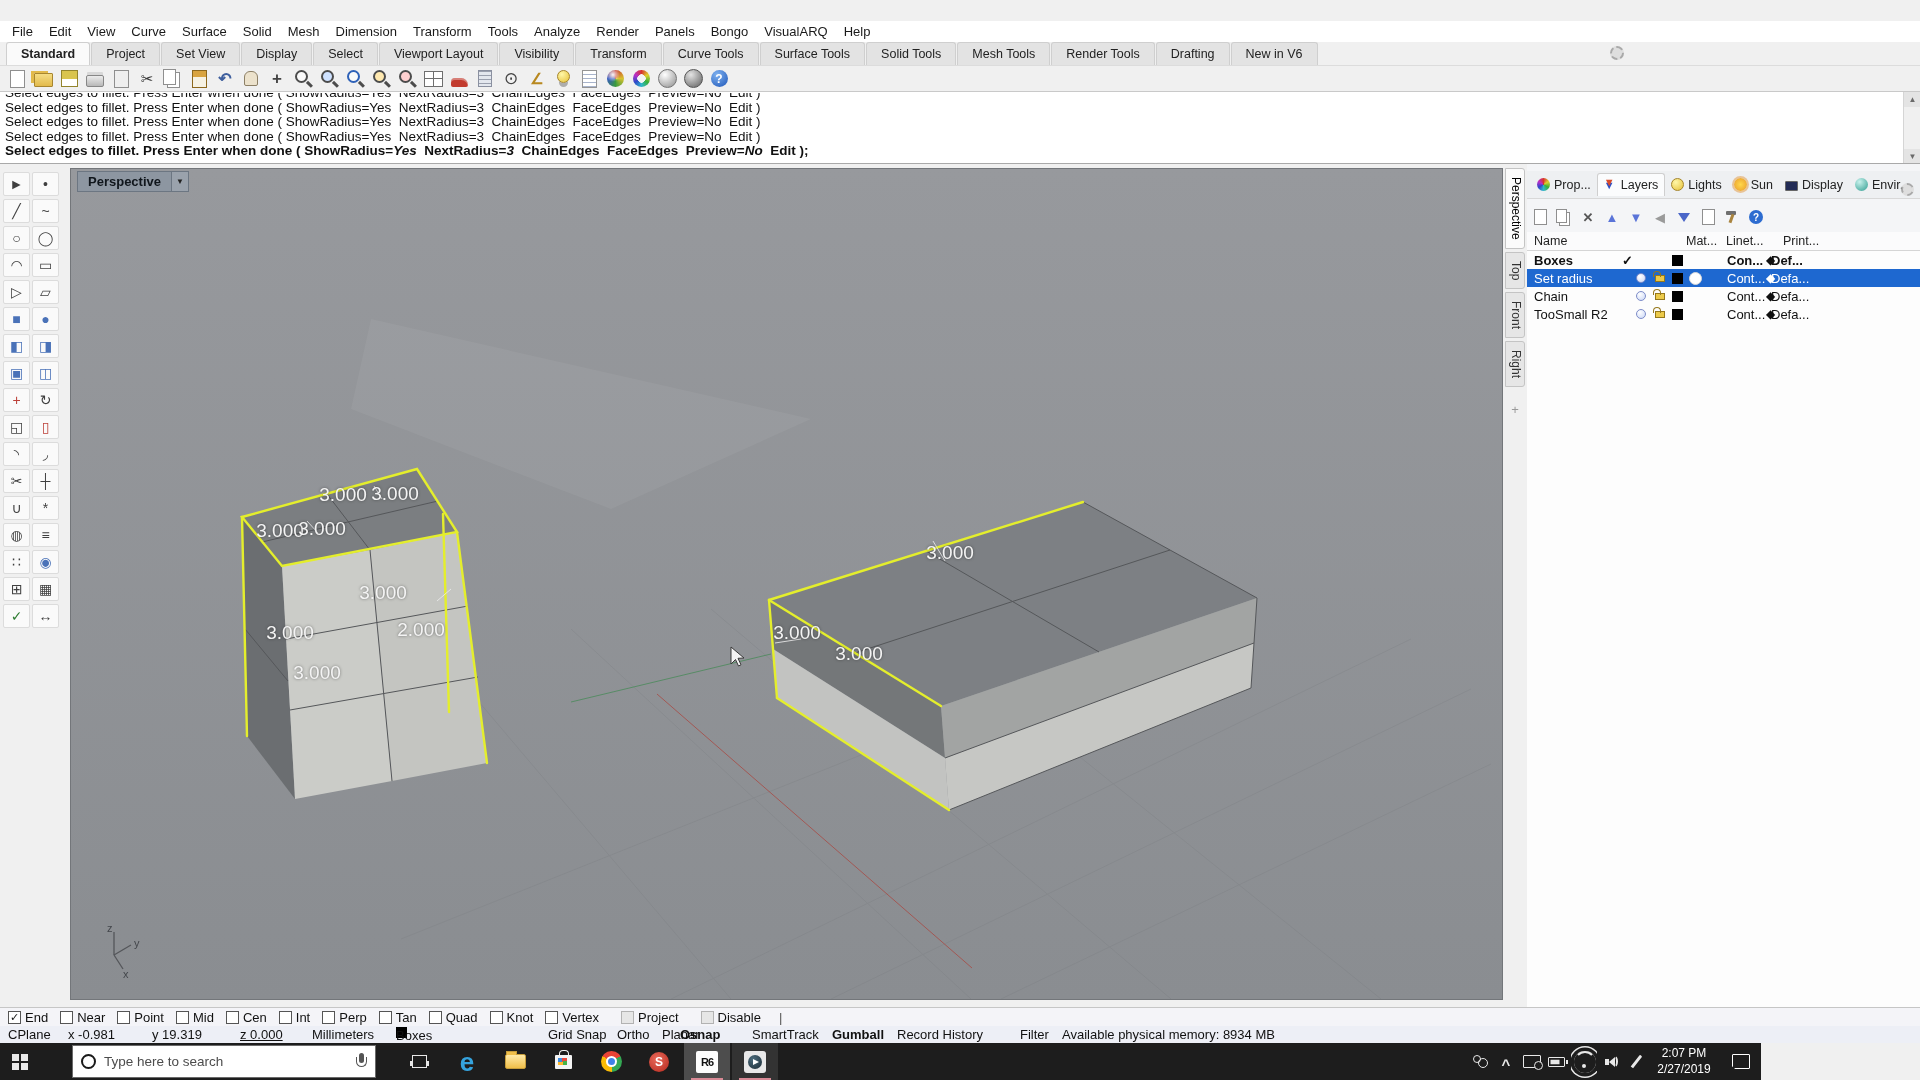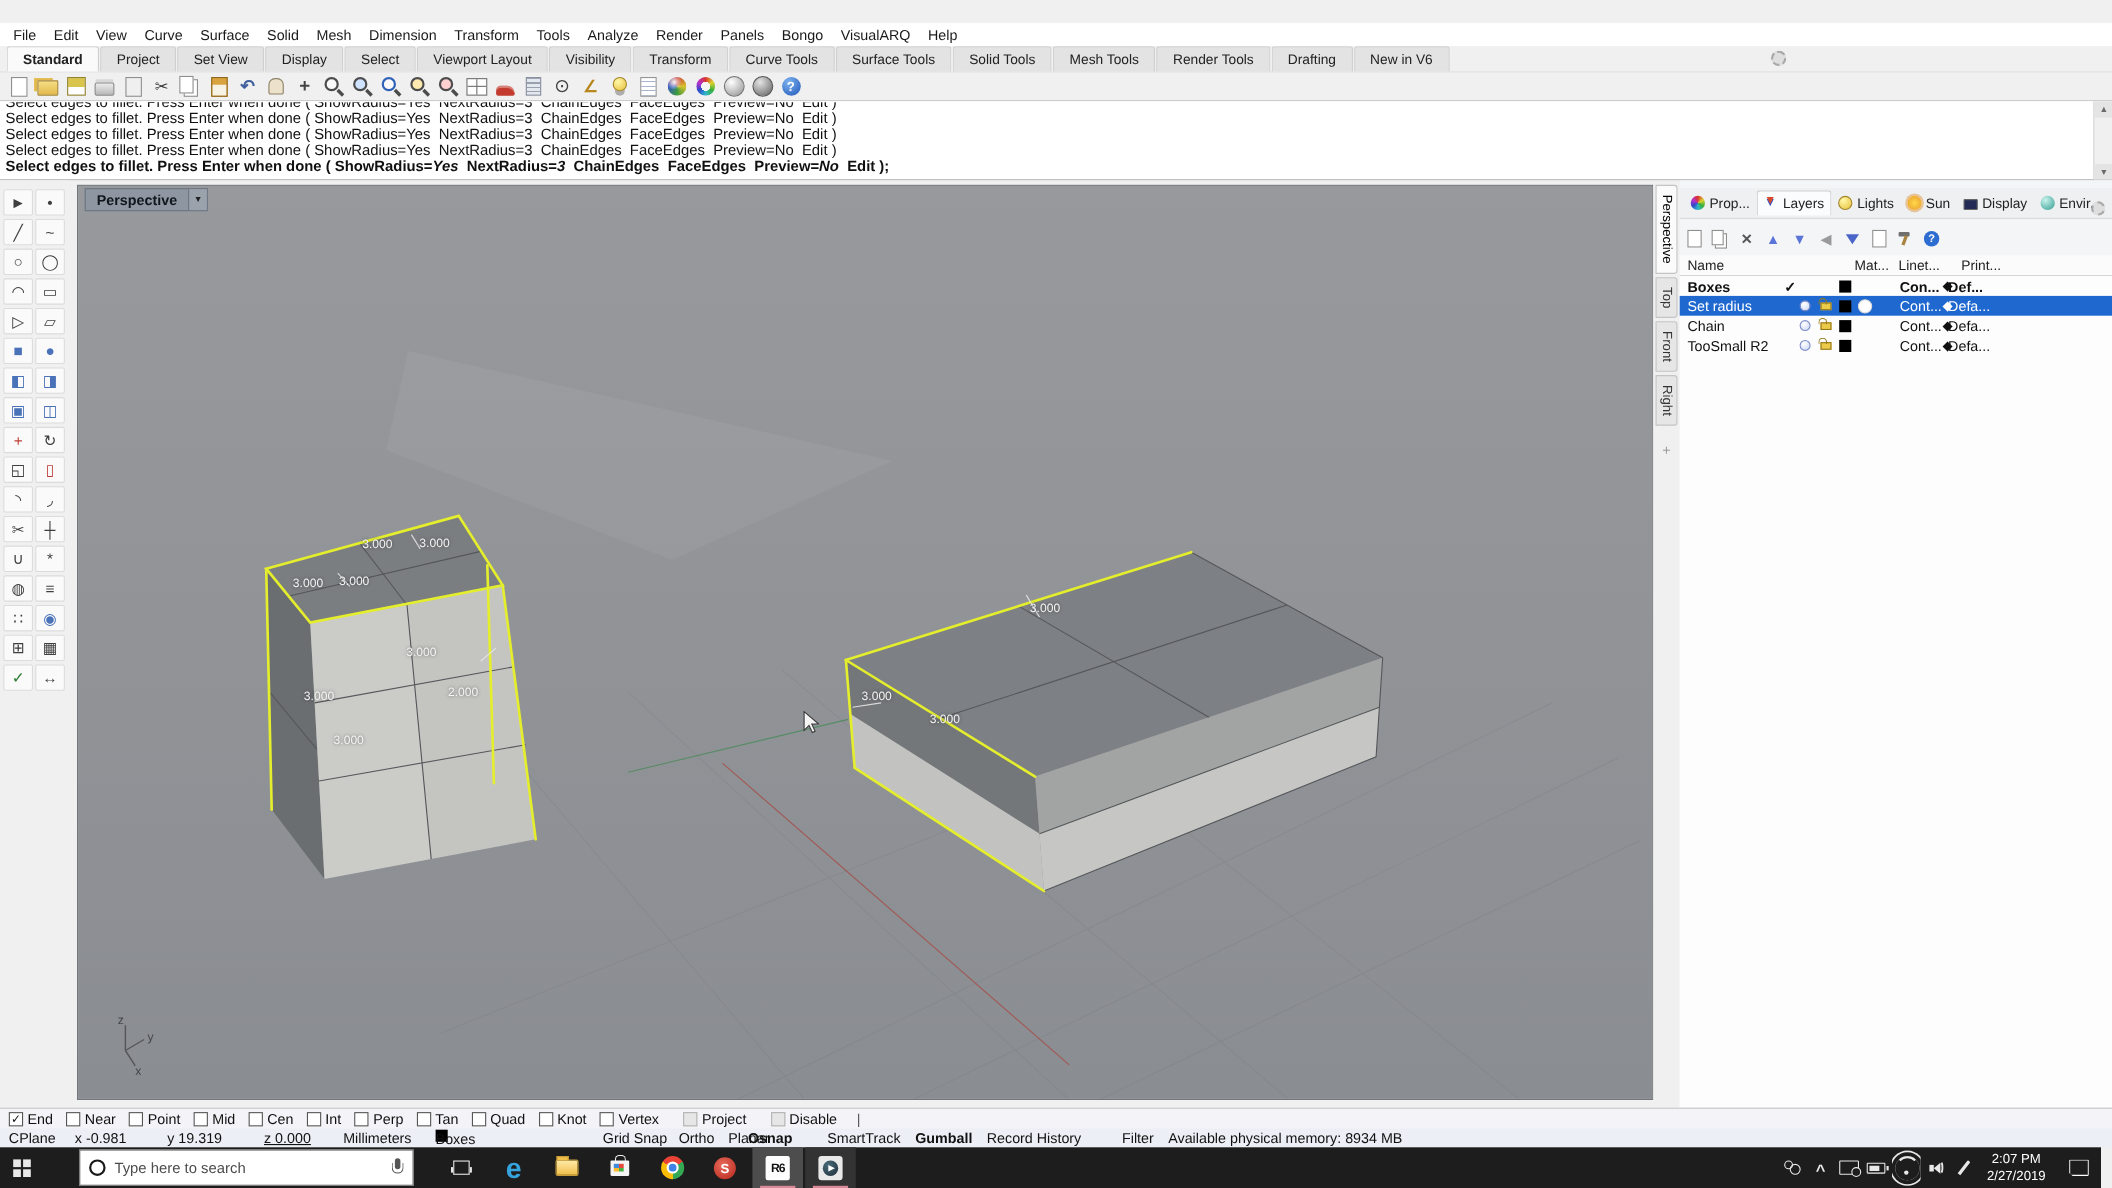--- a/index.html
+++ b/index.html
@@ -87,21 +87,21 @@
   .lti { width:27px; height:24px; display:flex; align-items:center; justify-content:center; font-size:14px; border-radius:2px; background:#fafafa; border:1px solid #dcdcdc; }
 
   .viewport { position:absolute; left:70px; top:4px; width:1433px; height:832px;
               background:linear-gradient(#97999d, #8a8d91); border:1px solid #73767a; overflow:hidden; }
   .scene { position:absolute; left:0; top:0; }
   .vp-tab { position:absolute; left:6px; top:2px; height:21px; display:flex; align-items:center;
             background:#8d96a1; border:1px solid #6c7682; }
   .vp-tab .lbl { font-size:13px; font-weight:bold; color:#10161c; padding:0 10px; }
   .vp-tab .dd { width:17px; height:100%; border-left:1px solid #6c7682; background:#9aa2ac;
                 display:flex; align-items:center; justify-content:center; font-size:8px; color:#222; }
-  .edge-label { position:absolute; transform:translate(-50%,-50%); color:#f4f4f4; font-size:11px;
+  .edge-label { position:absolute; transform:translate(-50%,-50%); color:#f4f4f4; font-size:19px;
                 text-shadow:0 0 3px rgba(30,30,30,.55); white-space:nowrap; }
   .axis-label { position:absolute; color:#43464b; font-size:11px; }
   .cursor { position:absolute; left:658px; top:477px; }
 
   .side-strip { position:absolute; left:1503px; top:4px; width:24px; height:839px; background:#f0f0f0;
                 display:flex; flex-direction:column; align-items:center; }
   .stab { writing-mode:vertical-rl; font-size:12px; color:#333; background:#e6e6e6; border:1px solid #c4c4c4;
           border-radius:0 3px 3px 0; padding:8px 1px; margin-bottom:3px; width:20px; text-align:center; }
   .stab.active { background:#fbfbfb; color:#000; }
   .strip-plus { margin-top:12px; color:#9a9a9a; font-size:13px; }
@@ -156,21 +156,21 @@
   .os-item.extra { margin-left:10px; }
   .os-div { color:#555; margin-left:6px; }
   .statusbar { position:absolute; left:0; top:1026px; width:1920px; height:17px; background:#edeff6;
                font-size:13px; color:#111; }
   .statusbar span { position:absolute; top:1px; white-space:nowrap; }
   .statusbar .b { font-weight:bold; }
   .layerchip { display:flex; align-items:center; gap:3px; }
   .layerchip i { width:11px; height:11px; background:#000; display:inline-block; }
 
   
-  .taskbar { position:absolute; left:0; top:1043px; width:1910px; height:37px; background:var(--tb,#1d1d1d); }
+  .taskbar { position:absolute; left:0; top:1043px; width:1761px; height:37px; background:var(--tb,#1d1d1d); }
   .startbtn { position:absolute; left:0; top:0; width:46px; height:37px; display:flex; align-items:center; justify-content:center; }
   .winlogo { width:7px; height:7px; background:#e8e8e8; box-shadow:9px 0 0 #e8e8e8, 0 9px 0 #e8e8e8, 9px 9px 0 #e8e8e8; margin:-8px 8px 0 -8px; }
   .search { position:absolute; left:72px; top:2px; width:304px; height:33px; background:#fff; border:1px solid #6a6a6a;
             display:flex; align-items:center; padding:0 8px; gap:8px; }
   .cortana { width:15px; height:15px; border:2.5px solid #1a1a1a; border-radius:50%; }
   .search .ph { font-size:13.5px; color:#4c4c4c; flex:1; }
   .mic { position:relative; width:12px; height:18px; }
   .mic::before { content:""; position:absolute; left:3.5px; top:0; width:5px; height:10px; background:#555; border-radius:3px; }
   .mic::after { content:""; position:absolute; left:1px; top:4px; width:9px; height:9px; border:1.5px solid #555; border-top:none; border-radius:0 0 7px 7px; }
   .slot { position:absolute; top:0; width:46px; height:37px; display:flex; align-items:center; justify-content:center; }

